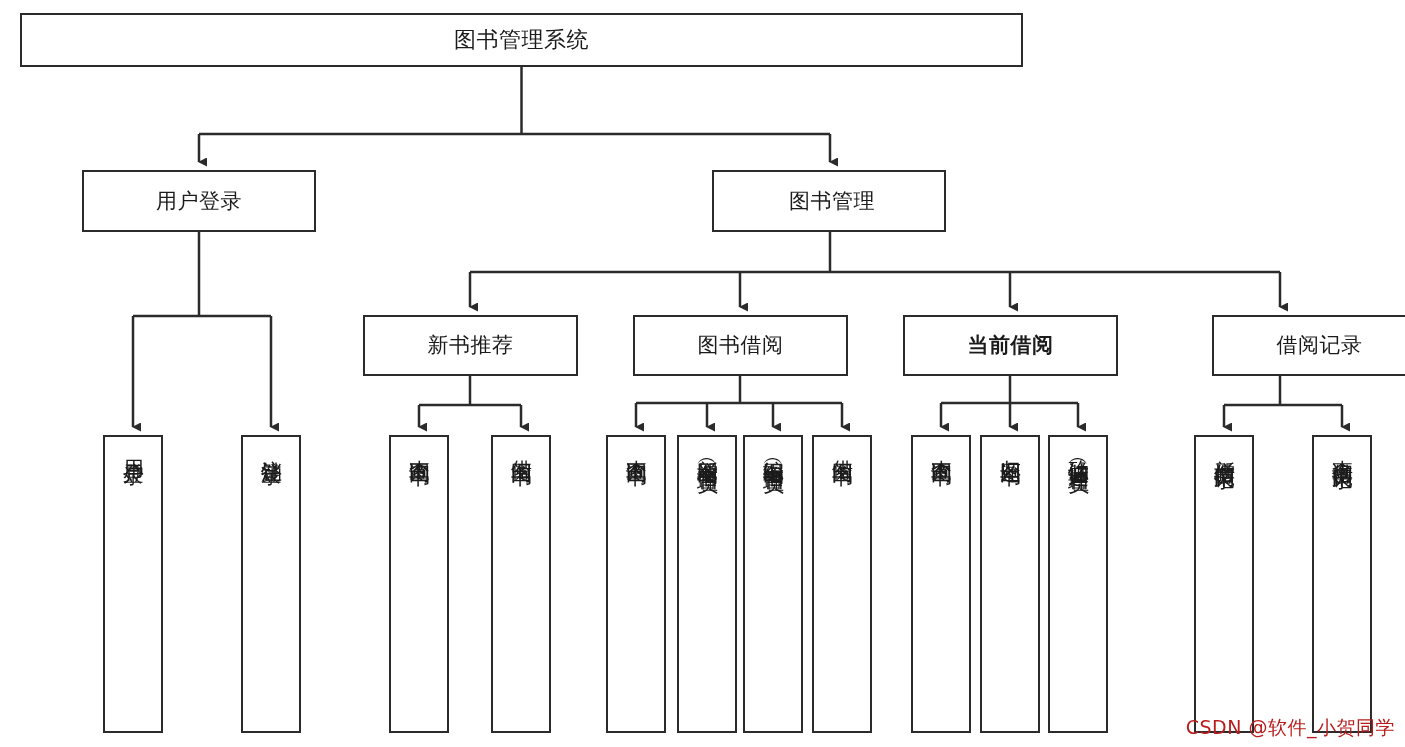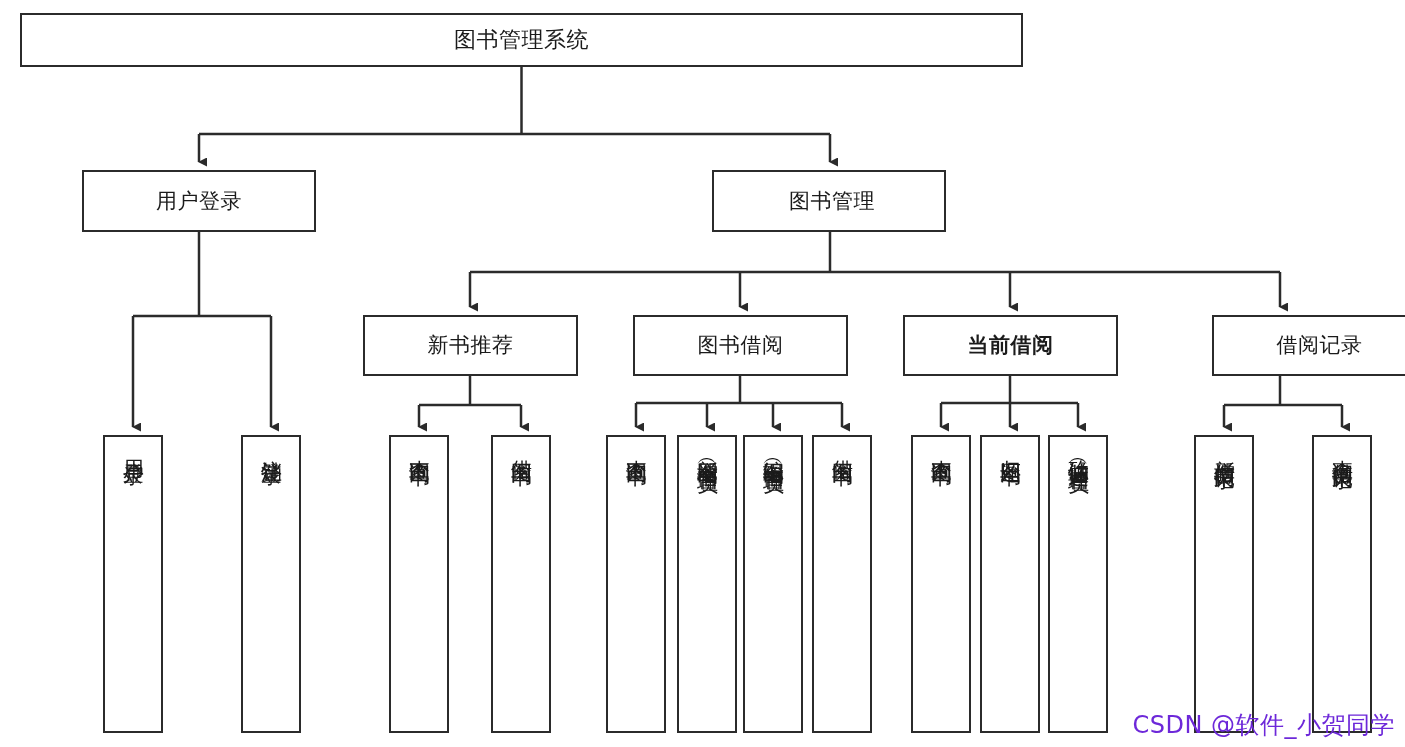--- a/index.html
+++ b/index.html
@@ -58,22 +58,22 @@
     font-size: 21px;
     letter-spacing: 2px;
     line-height: 1.0;
     height: auto;
   }
   .node-box.root .node-label { font-size: 22px; }
   .watermark {
     position: absolute;
     right: 10px;
     bottom: 6px;
-    font-size: 24px;
-    color: #6d28d9;
+    font-size: 19px;
+    color: #b91c1c;
     white-space: nowrap;
     letter-spacing: 0.5px;
     pointer-events: none;
   }
 </style>
 </head>
 <body>
 
 <div id="diagram-root">
 

